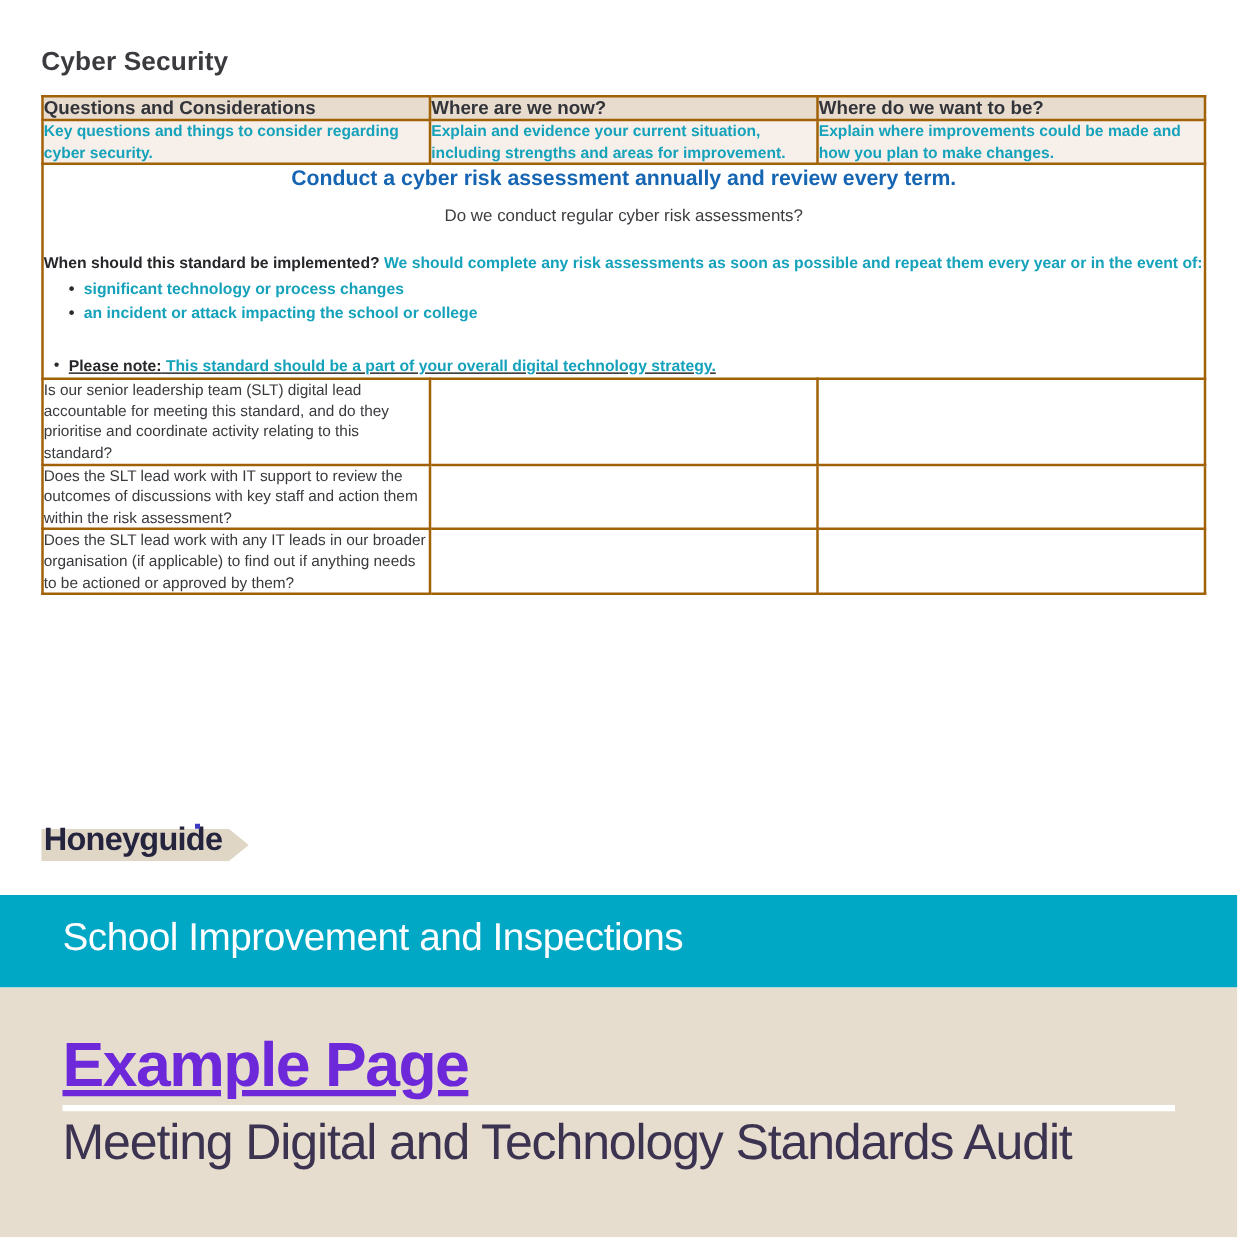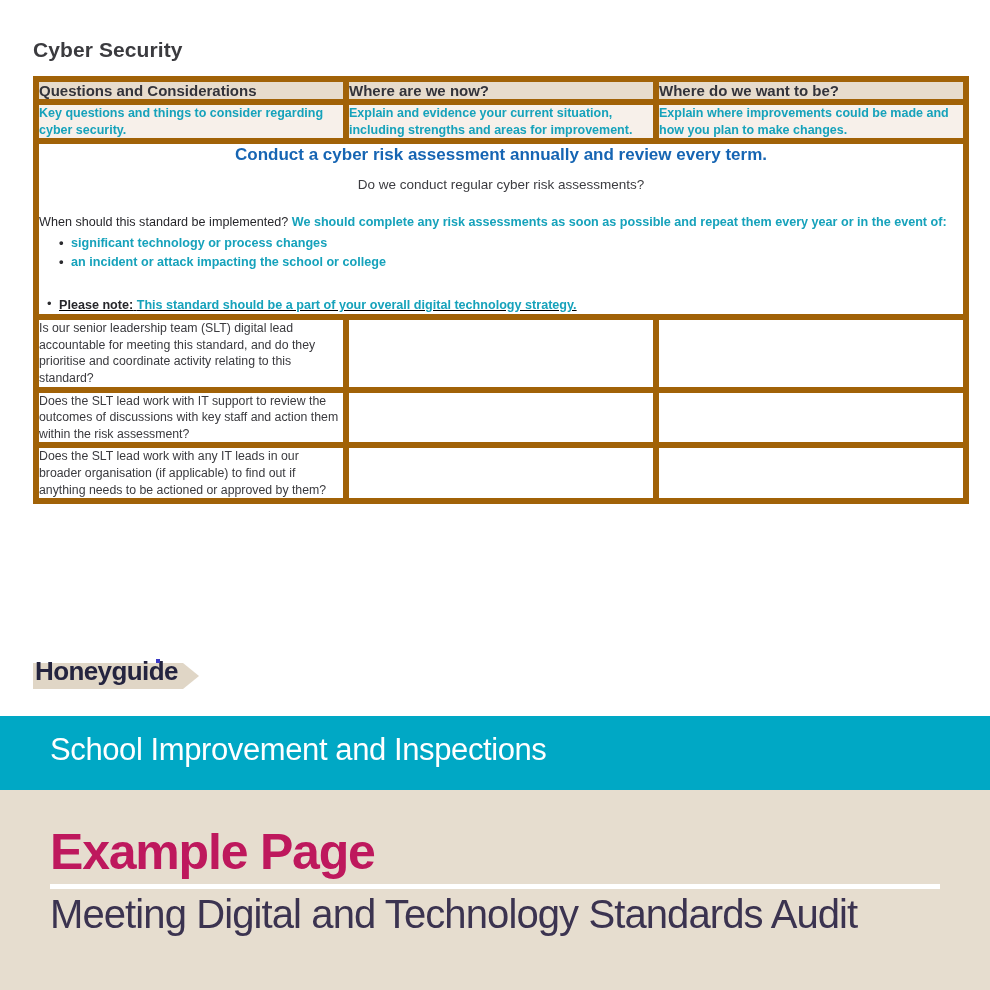--- a/index.html
+++ b/index.html
@@ -25,21 +25,21 @@
   }
 
   .tbl {
     position: absolute;
     left: 33px; top: 76px;
     width: 930px;
     border-collapse: collapse;
     table-layout: fixed;
   }
   .tbl td, .tbl th {
-    border: 6px solid #a16207;
+    border: 2px solid #a16207;
     vertical-align: top;
     padding: 0;
   }
   col.c1 { width: 310px; }
   col.c2 { width: 310px; }
   col.c3 { width: 310px; }
 
   .hdr-cell {
     background: #e7dccd;
     padding: 13px 12px 14px 12px;
@@ -73,21 +73,21 @@
     font-size: 13.5px;
     color: #3c3c40;
     margin-top: 12px;
   }
   .std-when {
     margin-top: 22px;
     font-size: 12.6px;
     line-height: 1.38;
     color: #2b2b2f;
   }
-  .std-when .q { font-weight: normal; color: #27272b; }
+  .std-when .q { font-weight: bold; color: #27272b; }
   .std-when .a { font-weight: bold; color: #16a2bb; }
 
   ul.std-list {
     margin: 2px 0 0 0;
     padding-left: 22px;
     list-style: none;
   }
   ul.std-list li {
     position: relative;
     font-size: 12.6px;
@@ -175,23 +175,24 @@
     position: absolute;
     left: 0; top: 790px;
     width: 990px; height: 200px;
     background: #e6ddcf;
   }
   .big-title {
     position: absolute;
     left: 50px; top: 37px;
     font-size: 50px;
     font-weight: bold;
-    color: #be185d;
+    color: #6d28d9;
     letter-spacing: -1.2px;
     line-height: 1;
+    text-decoration: underline;
   }
   .rule {
     position: absolute;
     left: 50px; top: 94px;
     width: 890px; height: 5px;
     background: #ffffff;
   }
   .sub-title {
     position: absolute;
     left: 50px; top: 103px;

